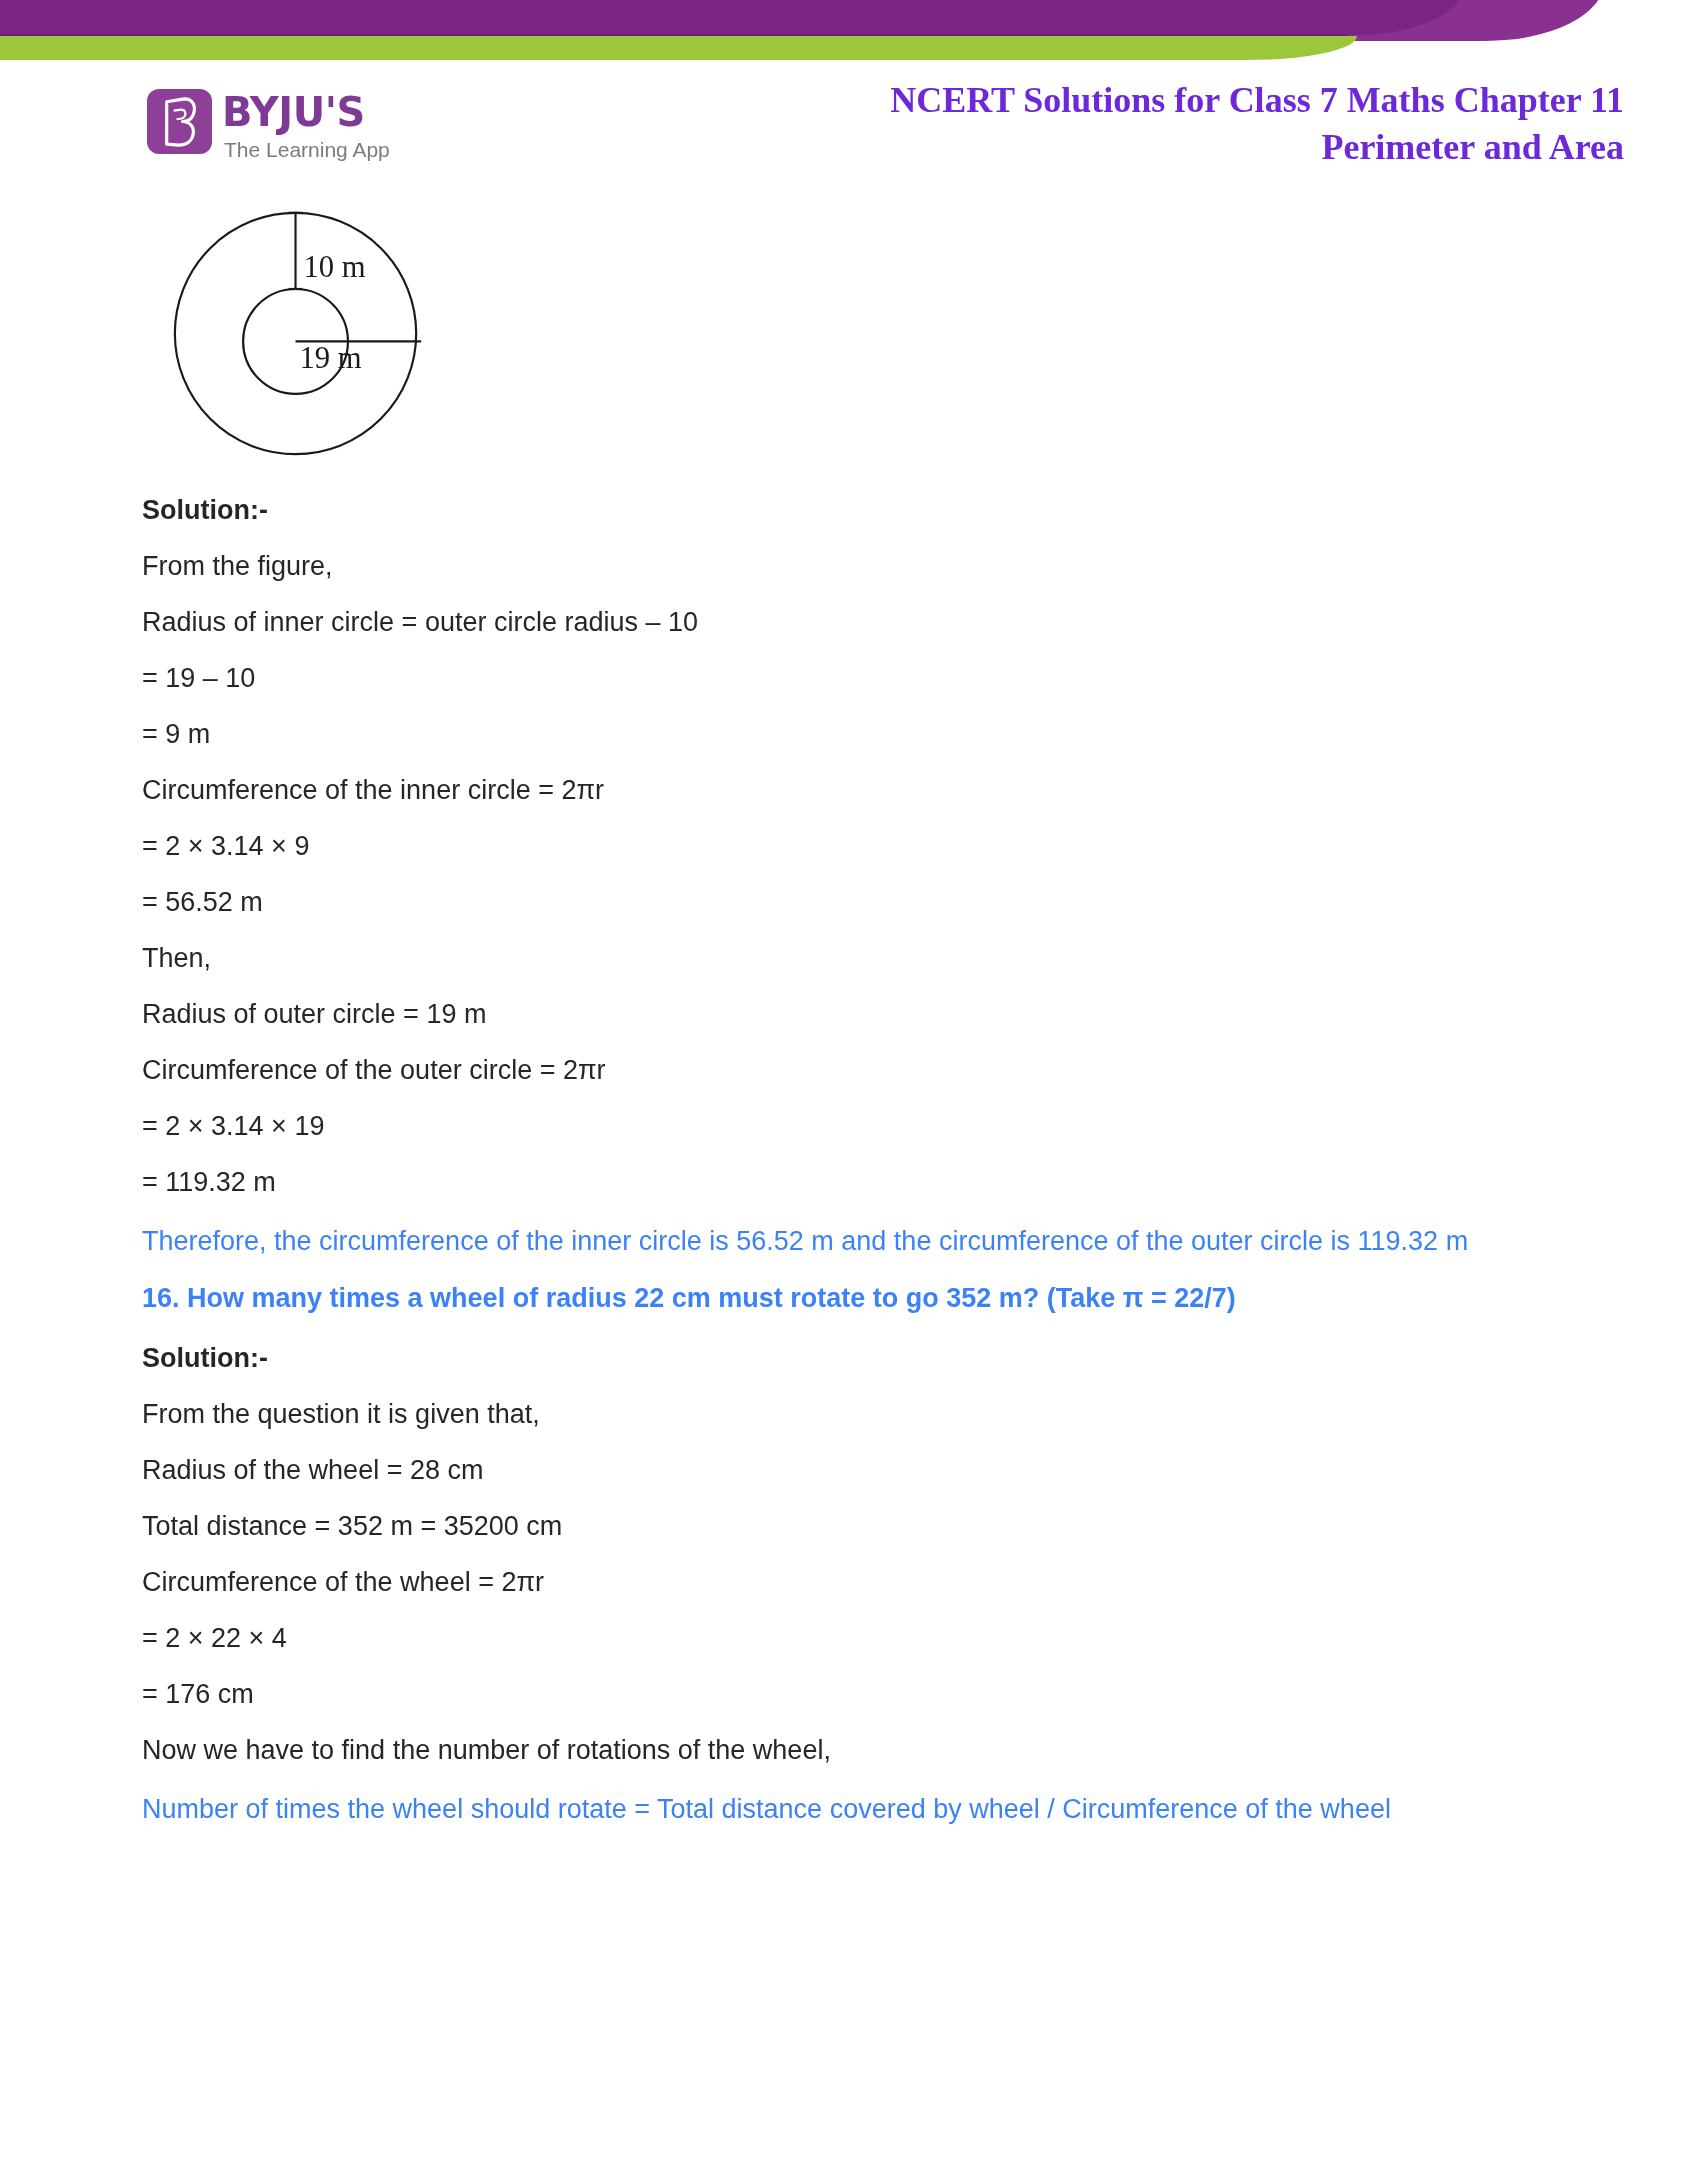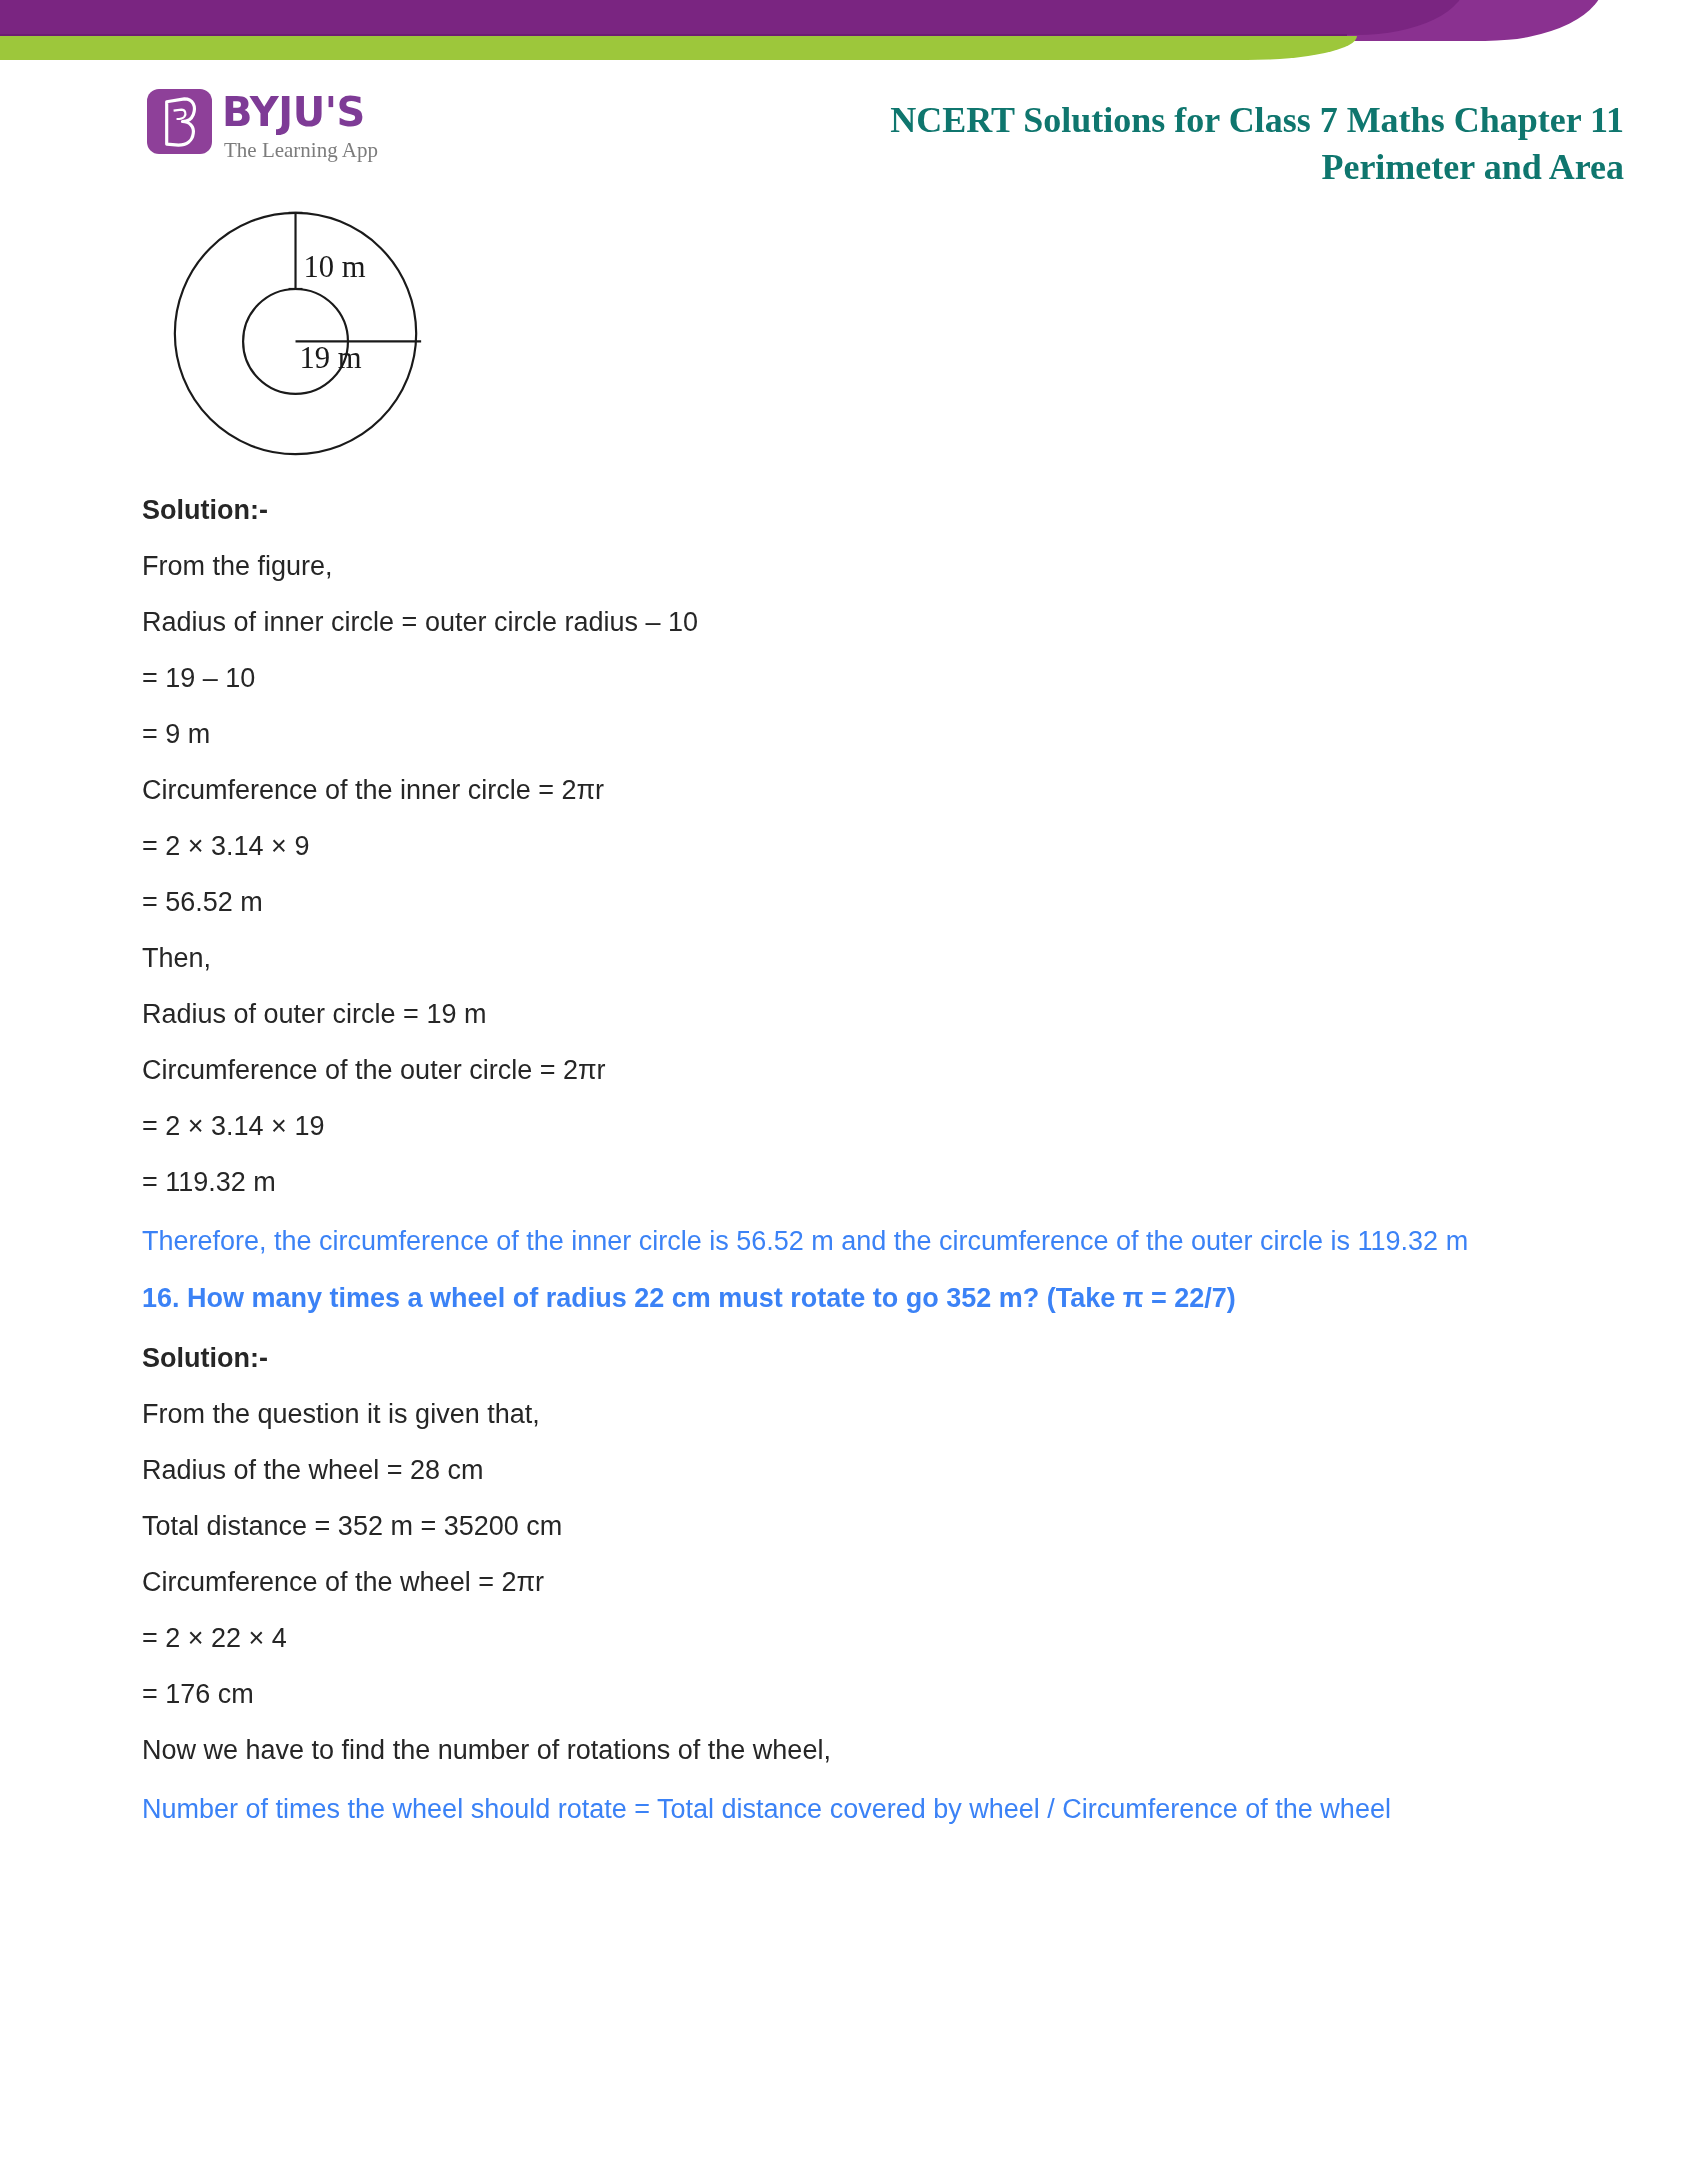--- a/index.html
+++ b/index.html
@@ -95,39 +95,38 @@
     font-size: 40px;
     letter-spacing: -0.5px;
     color: #7E3B96;
     line-height: 46px;
   }
 
   .logo-tag {
     position: absolute;
     left: 77px;
     top: 50px;
-    font-family: Liberation Serif, serif;
+    font-family: Liberation Sans, sans-serif;
     font-size: 21px;
     color: #7C7C7C;
     line-height: 26px;
   }
 
   
   .page-title {
     position: absolute;
     top: 77px;
     left: 693px;
     width: 931px;
     text-align: right;
     font-family: "Liberation Serif", serif;
     font-weight: bold;
     font-size: 36px;
     line-height: 47px;
-    color: #0f766e;
-    margin-top: 20px;
+    color: #6d28d9;
   }
 
   
   .figure {
     position: absolute;
     top: 198px;
     left: 149px;
     width: 297px;
     height: 272px;
   }

